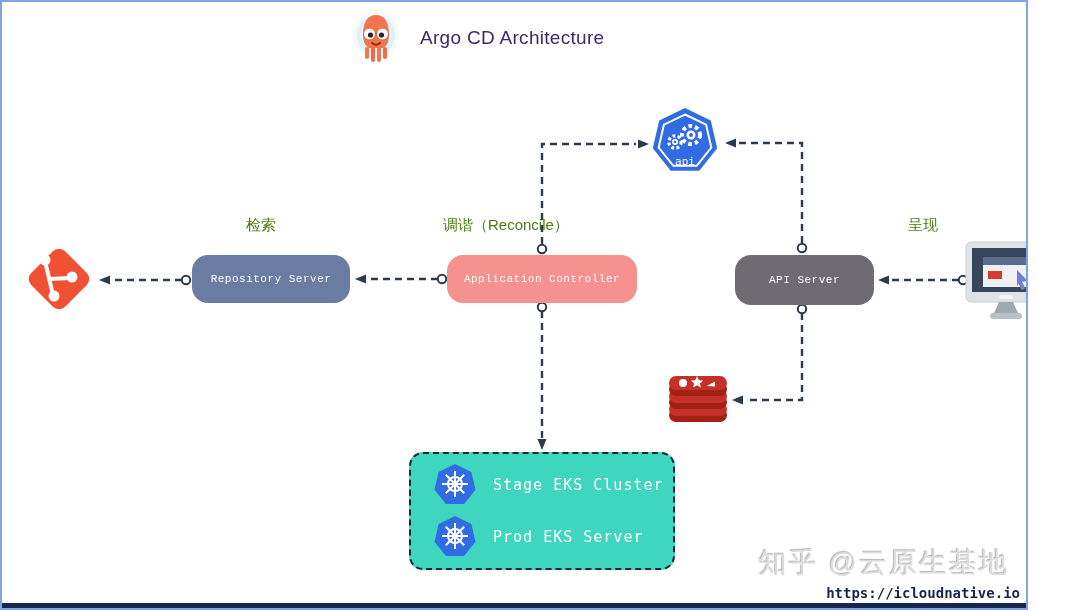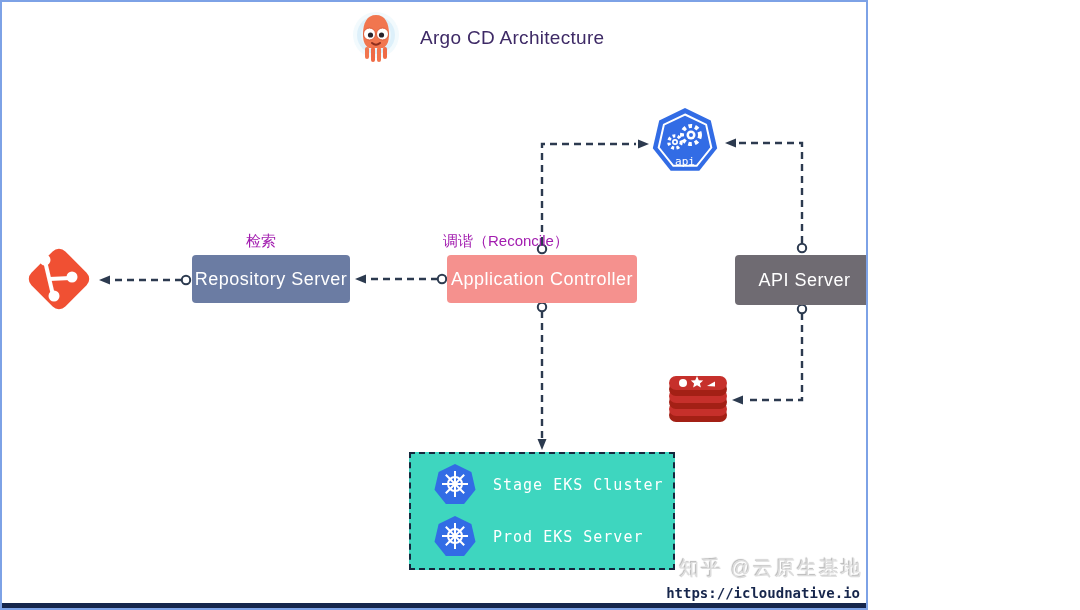--- a/index.html
+++ b/index.html
@@ -1,60 +1,60 @@
 <!DOCTYPE html>
 <html><head>
 <meta charset="utf-8">
 <style>
   html,body{margin:0;padding:0;background:#ffffff;}
   .canvas{
     position:relative;
-    width:868px;height:610px;
+    width:1028px;height:610px;
     background:#ffffff;
     border:2px solid #7da2e6;
     box-sizing:border-box;
     overflow:hidden;
     font-family:"Liberation Sans",sans-serif;
   }
   
   .header{position:absolute;left:348px;top:8px;display:flex;align-items:center;gap:18px;}
   .page-title{font-size:19px;font-weight:500;color:#3e2a66;letter-spacing:.3px;}
   
-  .flow-label{position:absolute;top:230px;font-size:15px;color:#a21caf;font-weight:500;white-space:nowrap;}
+  .flow-label{position:absolute;top:214px;font-size:15px;color:#4d7c0f;font-weight:500;white-space:nowrap;}
   .lbl-retrieve{left:244px;}
   .lbl-reconcile{left:405px;margin-left:36px;}
   .lbl-present{left:906px;}
   
   .node-box{
     position:absolute;display:flex;align-items:center;justify-content:center;
-    border-radius:4px;color:#ffffff;
-    font-family:Liberation Sans, sans-serif;font-size:18px;letter-spacing:.5px;
+    border-radius:16px;color:#ffffff;
+    font-family:Liberation Mono, monospace;font-size:11px;letter-spacing:.5px;
     white-space:nowrap;
   }
   .repo-box{left:190px;top:253px;width:158px;height:48px;background:#6b7ca3;}
   .ctrl-box{left:445px;top:253px;width:190px;height:48px;background:#f5918e;}
   .apisrv-box{left:733px;top:253px;width:139px;height:50px;background:#6f6b72;}
   
   .eks-group{
     position:absolute;left:407px;top:450px;width:266px;height:118px;
-    background:#3ed6bf;border:2px dashed #14273d;border-radius:0;
+    background:#3ed6bf;border:2px dashed #14273d;border-radius:14px;
     box-sizing:border-box;display:flex;flex-direction:column;justify-content:center;
     gap:8px;padding-left:22px;
   }
   .eks-row{display:flex;align-items:center;gap:16px;}
   .eks-label{
     color:#ffffff;font-family:"DejaVu Sans Mono",monospace;
     font-size:15px;letter-spacing:1px;white-space:nowrap;
   }
   
   .abs{position:absolute;}
   
   .watermark{
-    position:absolute;right:3px;bottom:26px;
-    font-size:20px;color:#dcdcdc;letter-spacing:2px;
+    position:absolute;right:17px;bottom:26px;
+    font-size:28px;color:#dcdcdc;letter-spacing:2px;
     text-shadow:1px 1px 1px #ffffff,-1px -1px 1px #b4b4b4;
     white-space:nowrap;
   }
   .url-credit{
     position:absolute;right:6px;bottom:7px;
     font-family:"DejaVu Sans Mono",monospace;font-size:14px;font-weight:bold;
     color:#16264c;white-space:nowrap;
   }
   .bottom-bar{position:absolute;left:0;right:0;bottom:0;height:5px;background:#16264c;}
   svg{display:block;}

